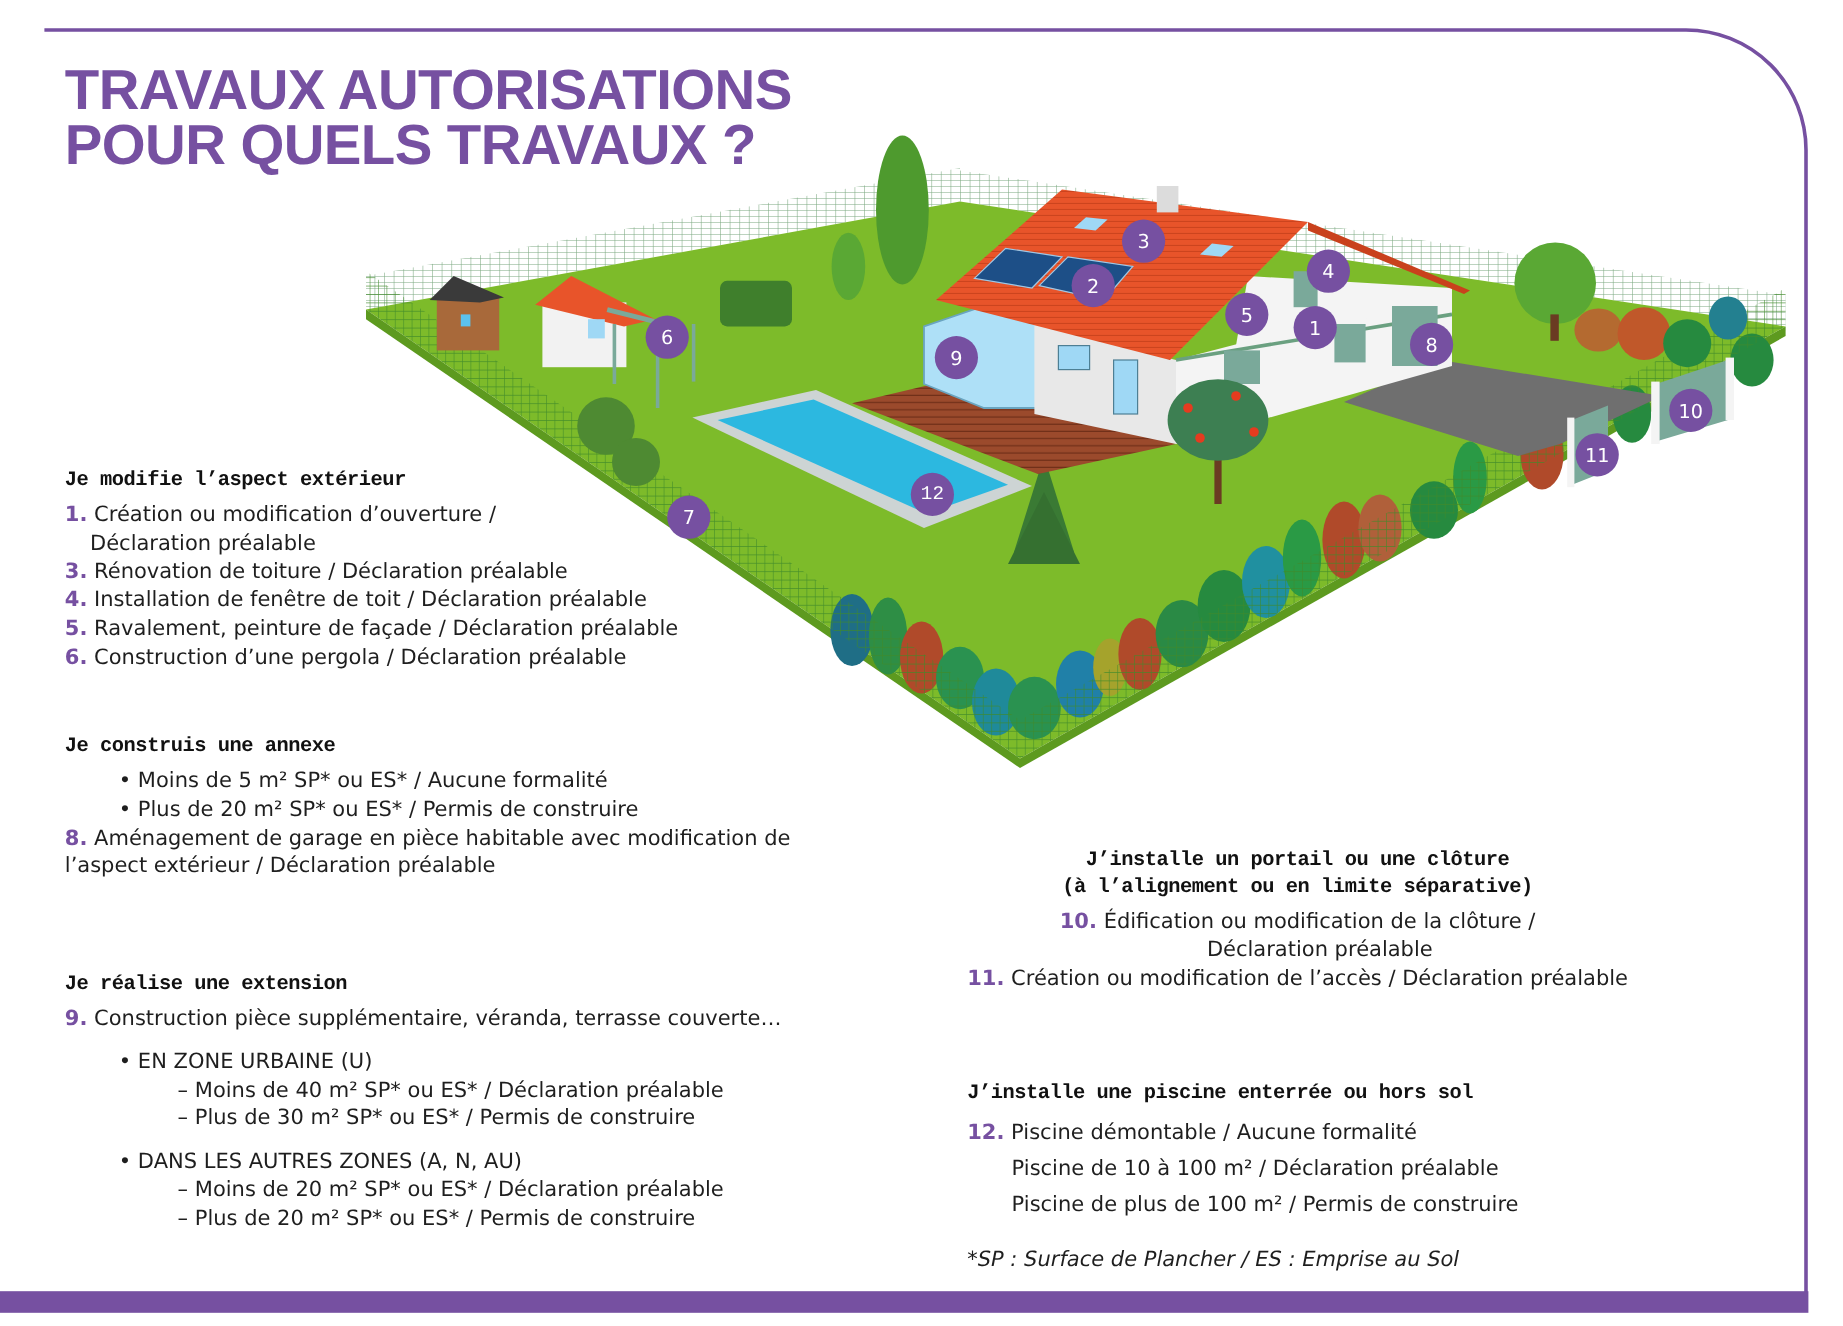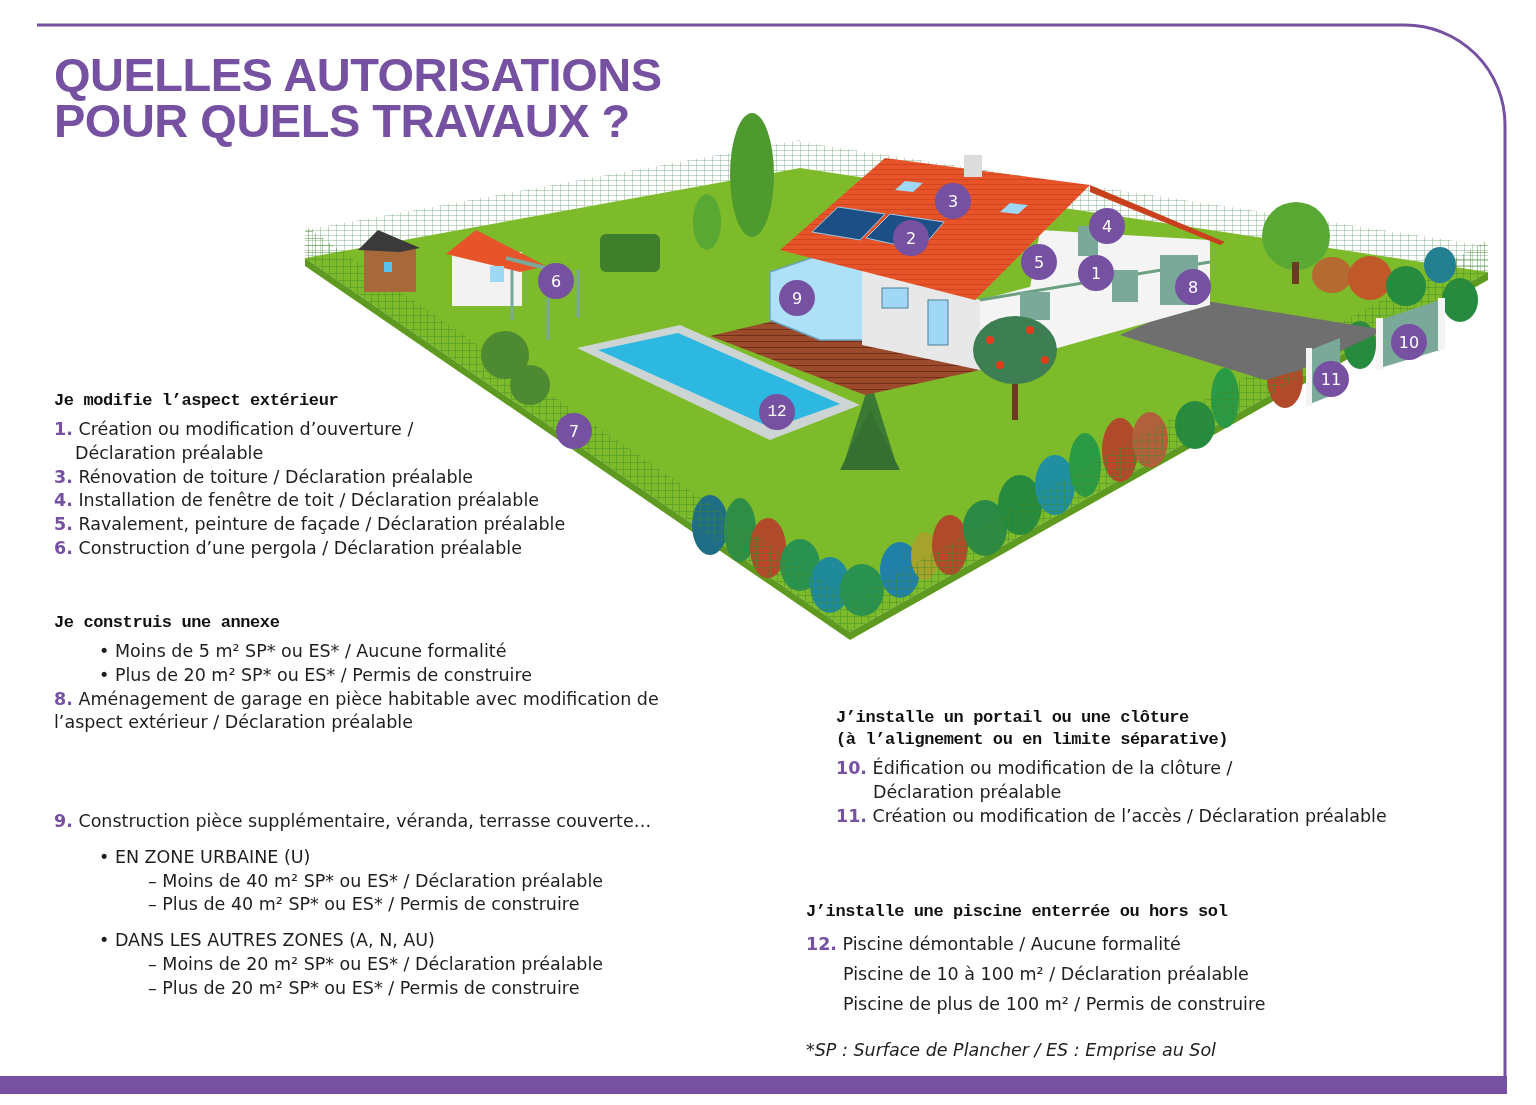--- a/index.html
+++ b/index.html
@@ -31,21 +31,21 @@
 </style>
 </head>
 <body>
 
 <svg class="frame-svg" width="1536" height="1105">
   <path d="M37 25 H1405 A100 100 0 0 1 1505 125 V1080" fill="none" stroke="#7650a1" stroke-width="3"></path>
 </svg>
 <div class="bottom-bar"></div>
 
 <h1 class="title">
-  <span>QUELLES AUTORISATIONS</span>
+  <span>TRAVAUX AUTORISATIONS</span>
   <span>POUR QUELS TRAVAUX ?</span>
 </h1>
 
 <svg class="scene" width="1536" height="700">
   <defs>
     <pattern id="fence" width="7" height="7" patternUnits="userSpaceOnUse">
       <path d="M0 0 H7 M0 0 V7" stroke="#3f8a2a" stroke-width="1" fill="none"></path>
     </pattern>
     <pattern id="fenceLight" width="8" height="5" patternUnits="userSpaceOnUse">
       <path d="M0 0 H8 M0 0 V5" stroke="#7aa87f" stroke-width="0.9" fill="none"></path>
@@ -227,35 +227,36 @@
   <div class="sub1">• Moins de 5 m² SP* ou ES* / Aucune formalité</div>
   <div class="sub1">• Plus de 20 m² SP* ou ES* / Permis de construire</div>
   <div class="item">
     <span class="num">8.</span>
     <span>Aménagement de garage en pièce habitable avec modification de</span>
   </div>
   <div class="item">l’aspect extérieur / Déclaration préalable</div>
 </div>
 
 <div class="section" style="left:54px; top:810px;">
+  <h2>Je réalise une extension</h2>
   <div class="item">
     <span class="num">9.</span>
     <span>Construction pièce supplémentaire, véranda, terrasse couverte…</span>
   </div>
   <div class="gap"></div>
   <div class="sub1">• EN ZONE URBAINE (U)</div>
   <div class="sub2">– Moins de 40 m² SP* ou ES* / Déclaration préalable</div>
-  <div class="sub2">– Plus de 40 m² SP* ou ES* / Permis de construire</div>
+  <div class="sub2">– Plus de 30 m² SP* ou ES* / Permis de construire</div>
   <div class="gap"></div>
   <div class="sub1">• DANS LES AUTRES ZONES (A, N, AU)</div>
   <div class="sub2">– Moins de 20 m² SP* ou ES* / Déclaration préalable</div>
   <div class="sub2">– Plus de 20 m² SP* ou ES* / Permis de construire</div>
 </div>
 
-<div class="section" style="left:836px; top:707px;">
+<div class="section" style="left:806px; top:707px;text-align:center;">
   <h2 style="margin-bottom:6px;">
     <span style="display:block;">J’installe un portail ou une clôture</span>
     <span style="display:block;">(à l’alignement ou en limite séparative)</span>
   </h2>
   <div class="item">
     <span class="num">10.</span>
     <span>Édification ou modification de la clôture /</span>
   </div>
   <div class="cont10">Déclaration préalable</div>
   <div class="item">

